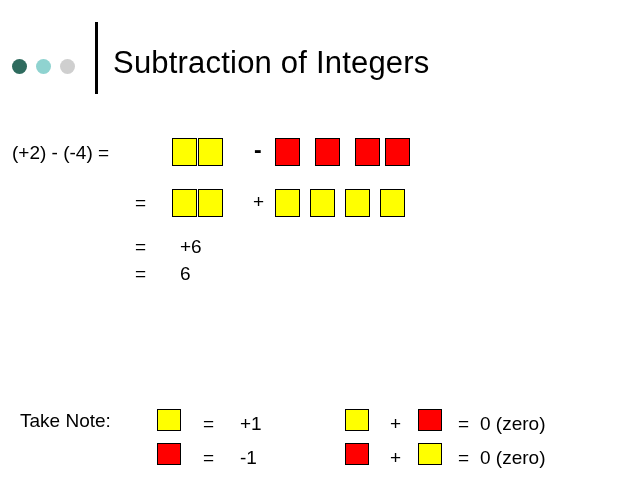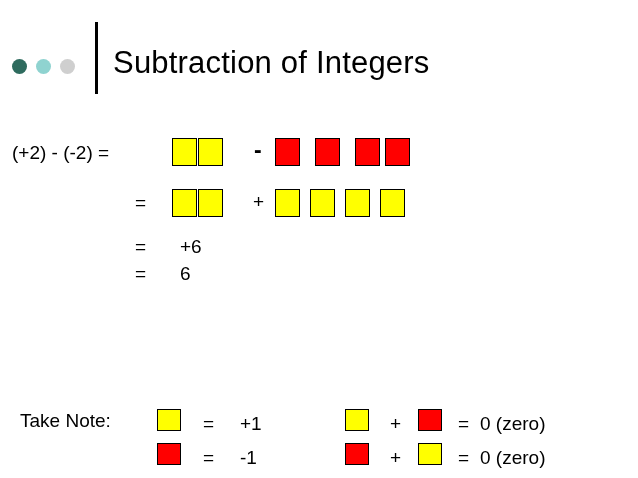--- a/index.html
+++ b/index.html
@@ -91,21 +91,21 @@
 
   <div class="header-dots">
     <span class="dot d1"></span>
     <span class="dot d2"></span>
     <span class="dot d3"></span>
   </div>
   <div class="header-rule"></div>
 
   <div class="title">Subtraction of Integers</div>
 
-  <div class="txt" style="left:12px; top:142px;">(+2) - (-2) =</div>
+  <div class="txt" style="left:12px; top:142px;">(+2) - (-4) =</div>
 
   <div class="tile yellow" style="left:172px; top:138px;"></div>
   <div class="tile yellow" style="left:198px; top:138px;"></div>
 
   <div class="txt big" style="left:254px; top:137px;">-</div>
 
   <div class="tile red" style="left:275px; top:138px;"></div>
   <div class="tile red" style="left:315px; top:138px;"></div>
   <div class="tile red" style="left:355px; top:138px;"></div>
   <div class="tile red" style="left:385px; top:138px;"></div>

